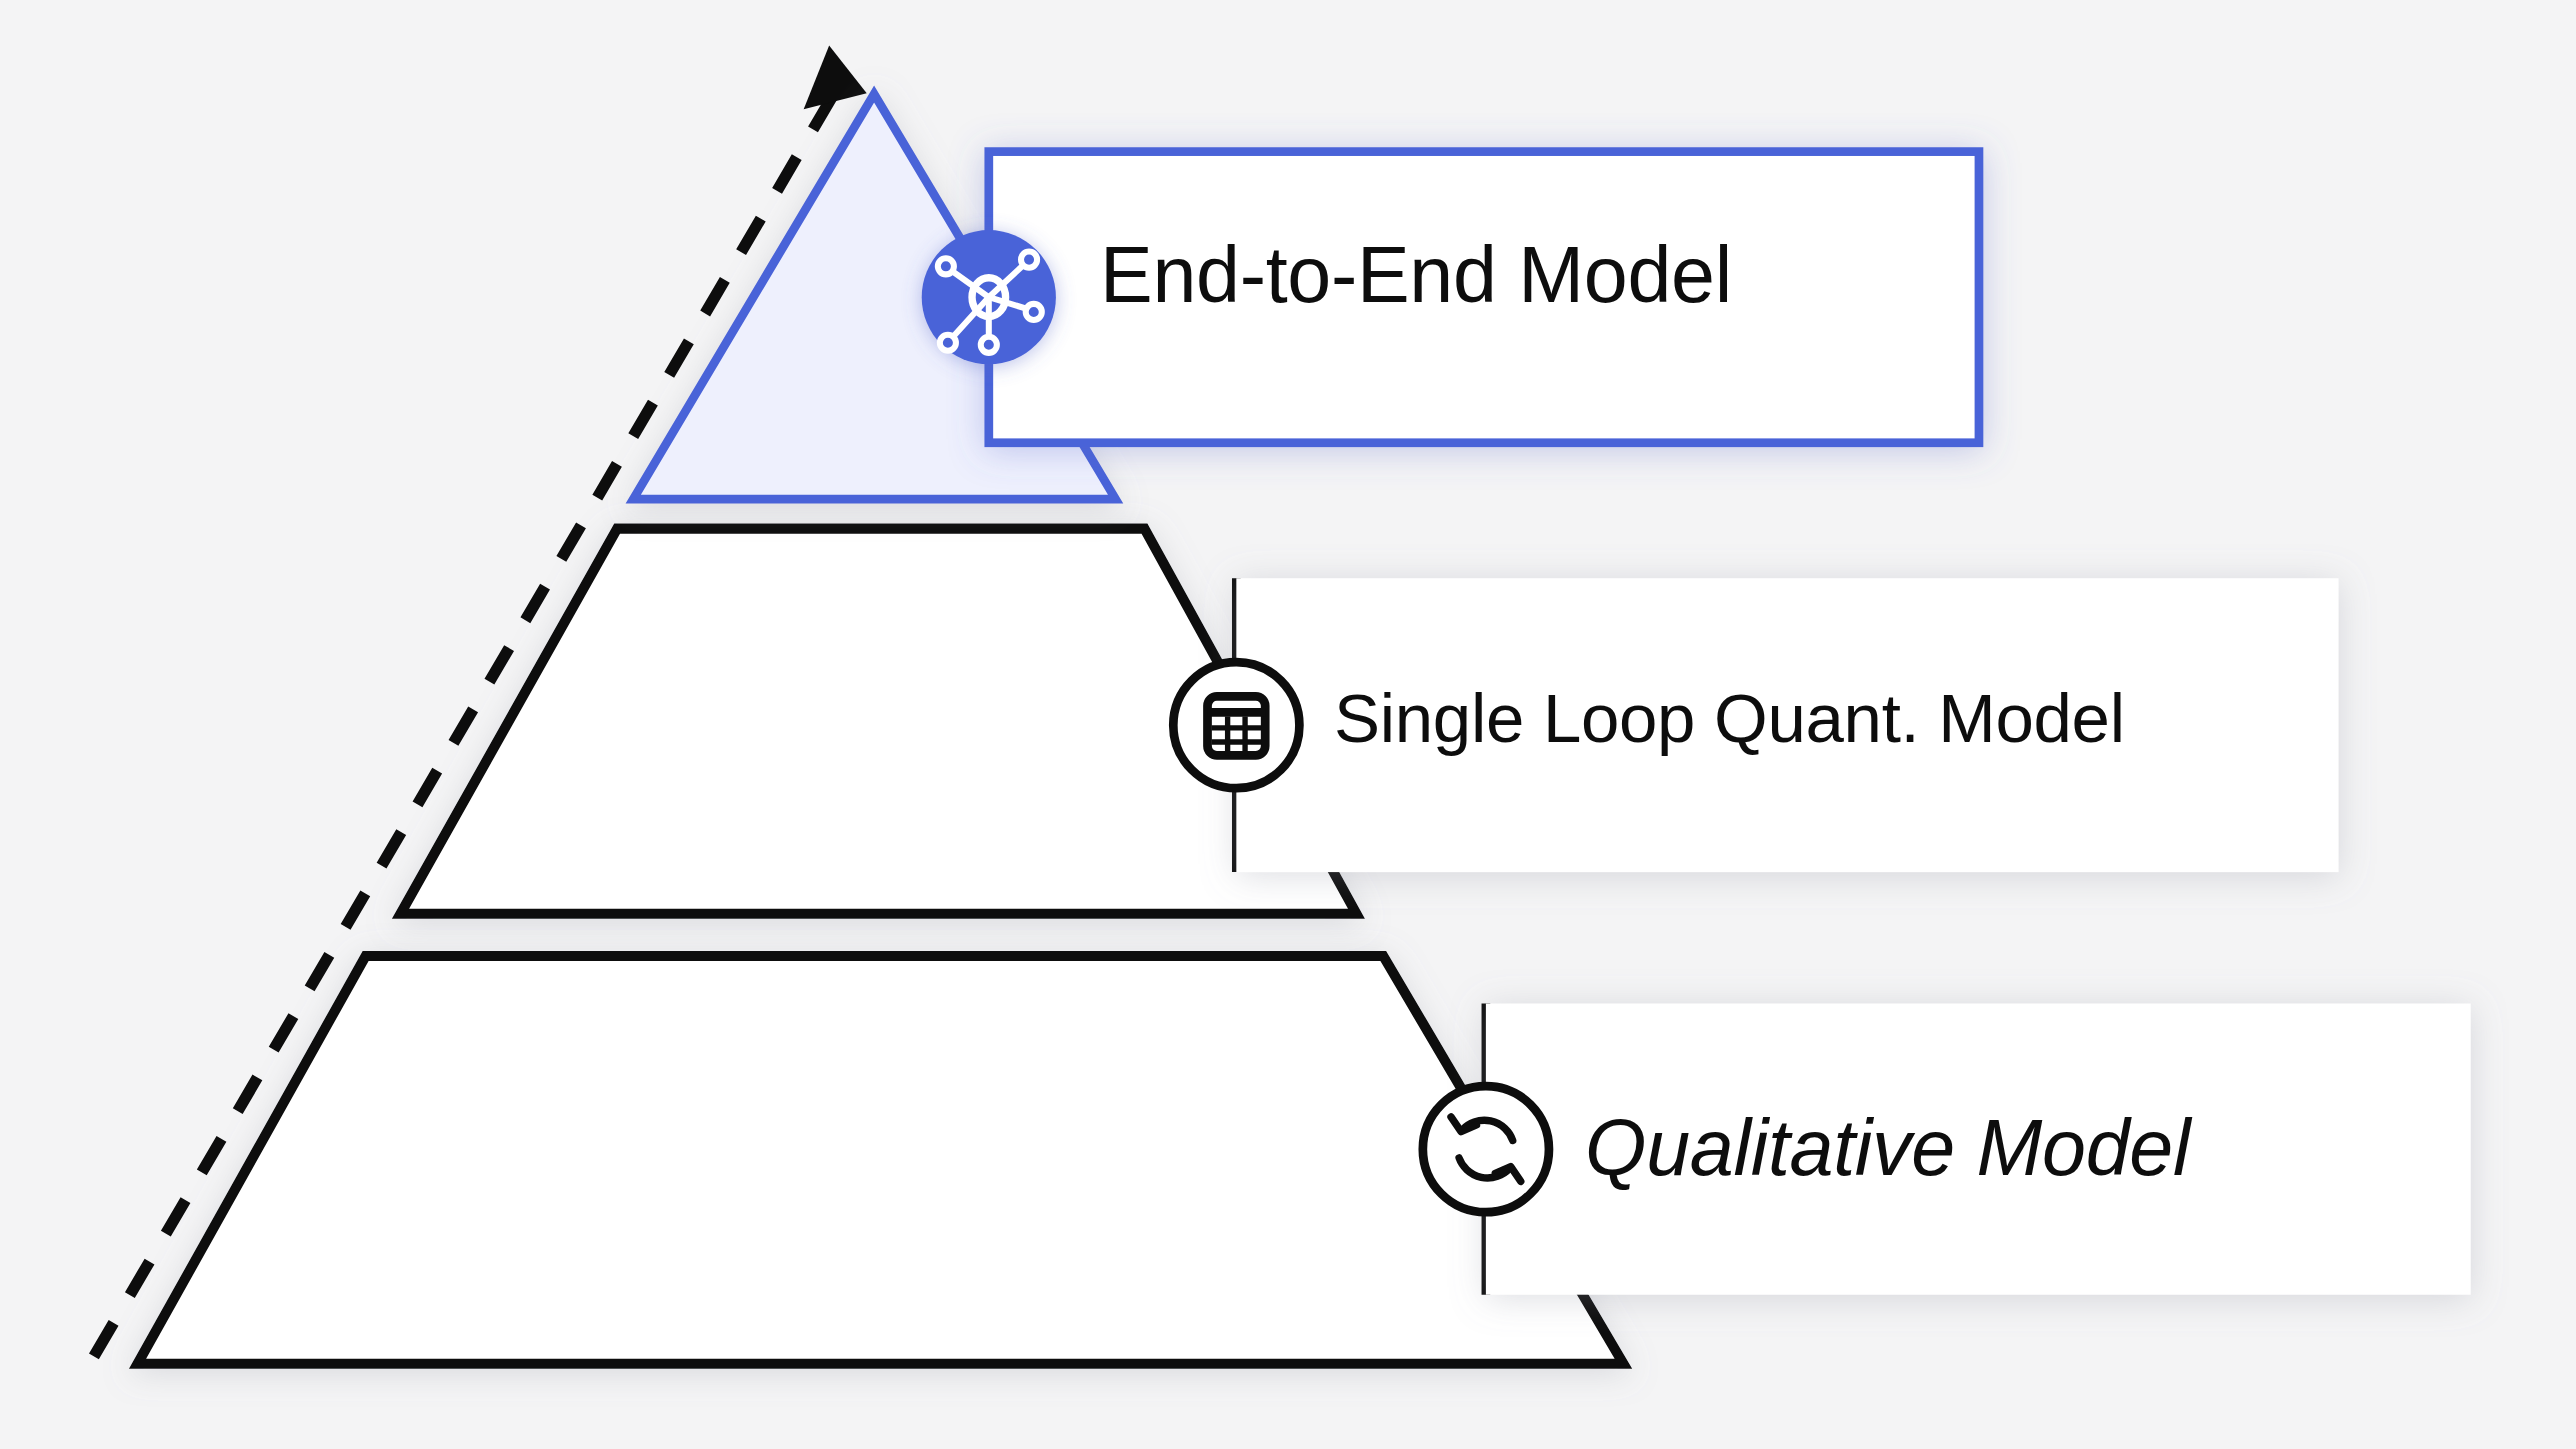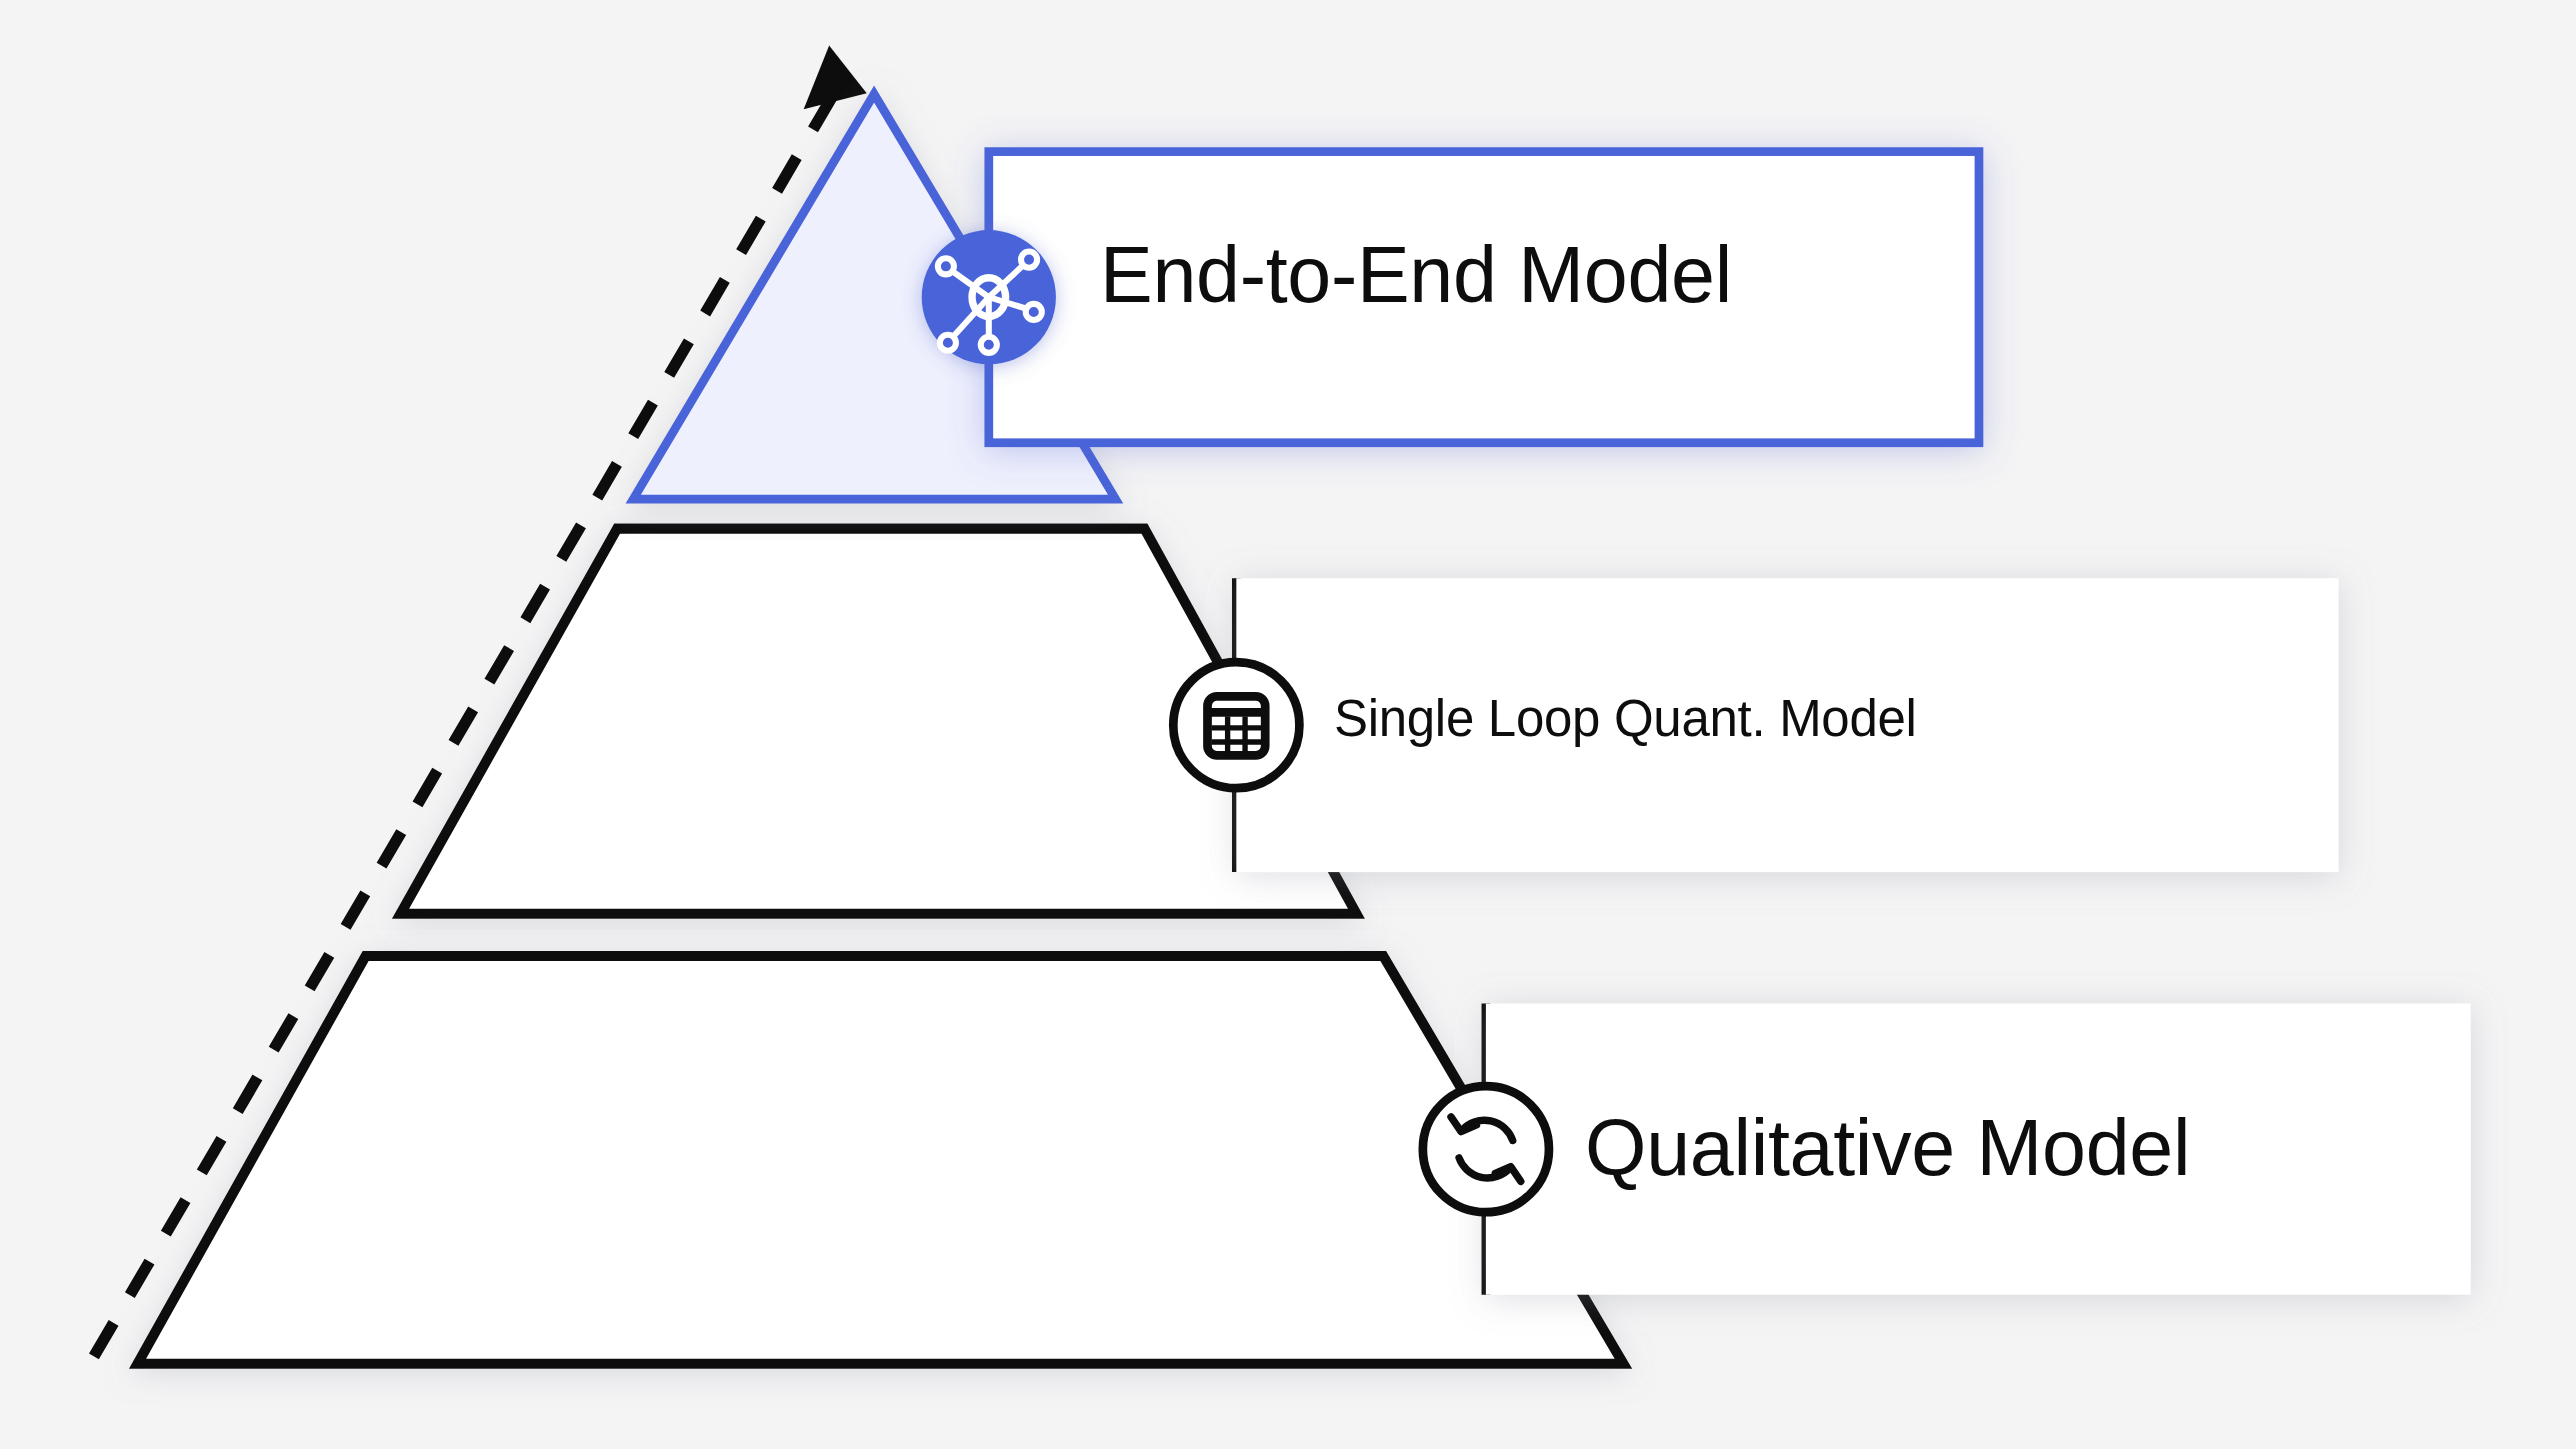--- a/index.html
+++ b/index.html
@@ -37,28 +37,29 @@
   }
   #label-text-0 {
     left: 1100px;
     top: 235px;
     font-size: 79px;
     line-height: 79px;
   }
   #label-text-1 {
     left: 1334px;
     top: 679px;
-    font-size: 51px;
+    font-size: 69px;
     line-height: 79px;
   }
   #label-text-2 {
     left: 1585px;
     top: 1108px;
     font-size: 79px;
     line-height: 79px;
+    font-style: italic;
   }
 </style>
 </head>
 <body>
 
 <div id="stage">
 
   <svg id="diagram-svg" viewBox="0 0 3840 2160" xmlns="http://www.w3.org/2000/svg">
 
     <defs>

